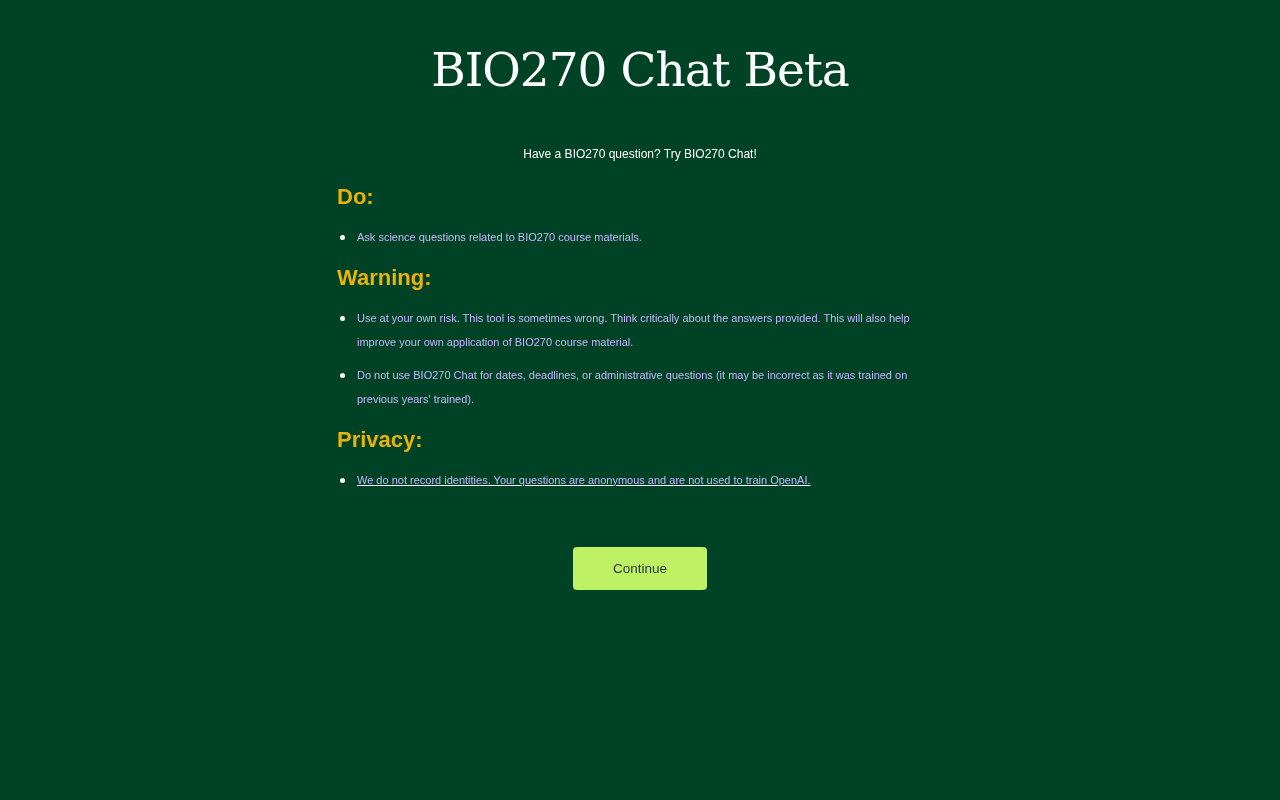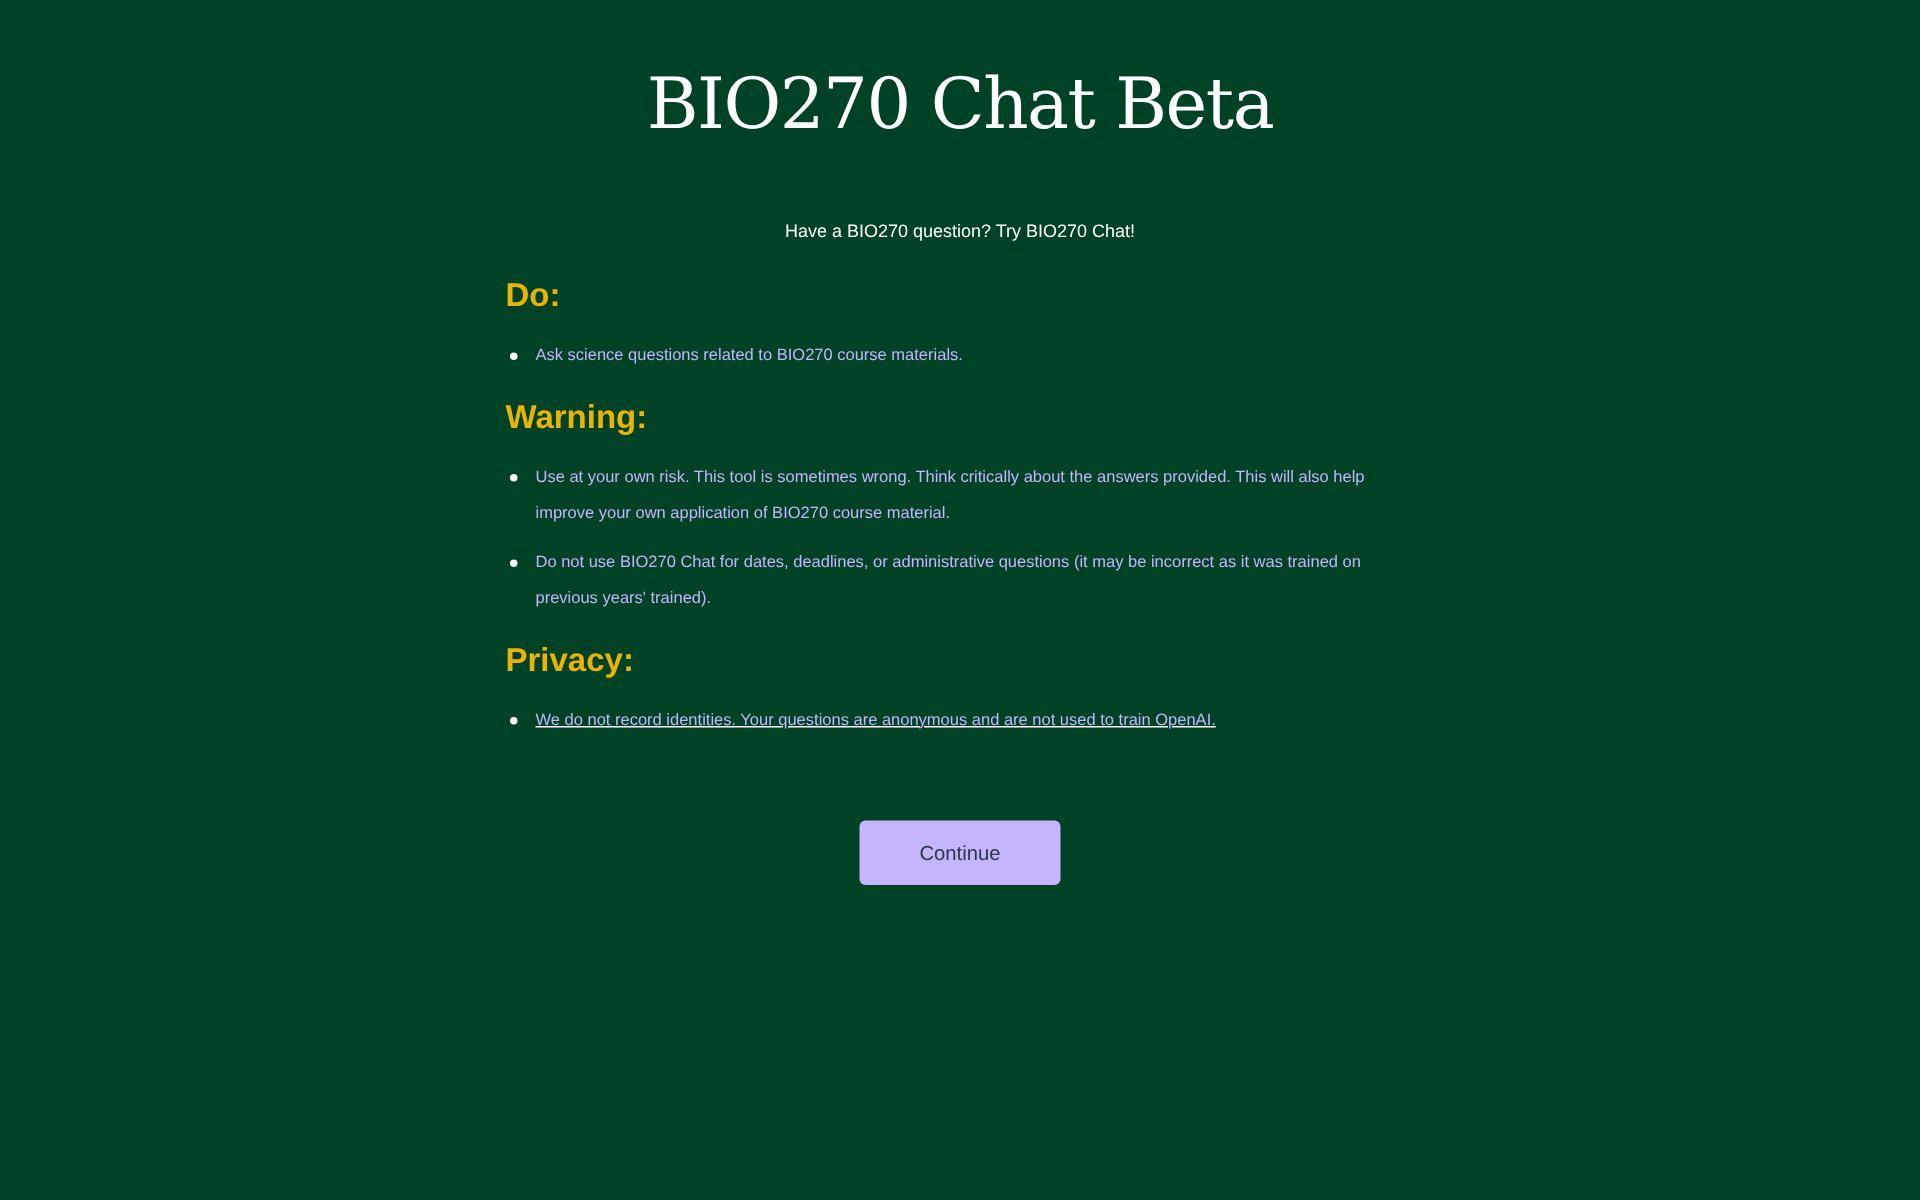--- a/index.html
+++ b/index.html
@@ -73,21 +73,21 @@
       background: #ffffff;
     }
     .btn-wrap {
       position: absolute;
       left: 573px;
       top: 547px;
     }
     .continue-btn {
       width: 134px;
       height: 43px;
-      background: #c4b5fd;
+      background: #bef264;
       border: none;
       border-radius: 4px;
       color: #2d3748;
       font-family: "Liberation Sans", sans-serif;
       font-size: 13.5px;
       cursor: pointer;
       padding: 0;
     }
   </style>
 </head>

